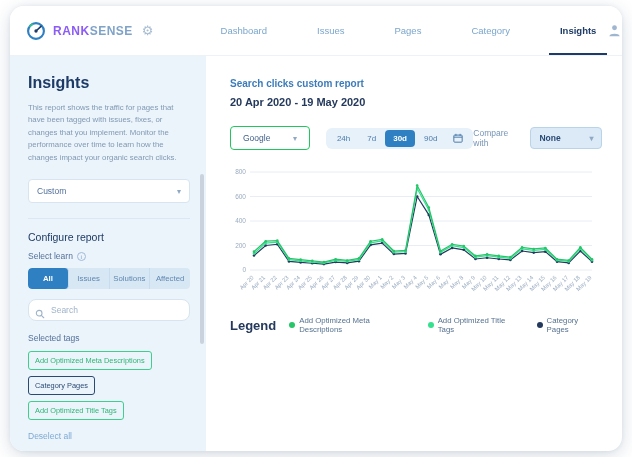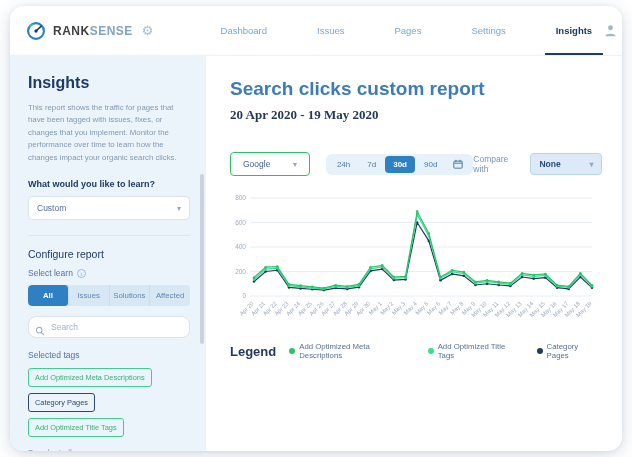--- a/index.html
+++ b/index.html
@@ -4,21 +4,21 @@
 <style>
   html,body{margin:0;padding:0;background:#fff;width:632px;height:457px;font-family:"Liberation Sans",sans-serif;-webkit-font-smoothing:antialiased;}
   *{box-sizing:border-box;}
   .card{position:absolute;left:10px;top:6px;width:612px;height:445px;background:#fff;border-radius:14px;
         box-shadow:0 4px 18px rgba(30,60,100,0.18),0 0 4px rgba(30,60,100,0.08);overflow:hidden;display:flex;flex-direction:column;}
 
   
   .topbar{flex:0 0 50px;display:flex;align-items:stretch;padding:0 16px;border-bottom:1px solid #edf2f7;background:#fff;}
   .logo-wrap{display:flex;align-items:center;gap:7px;}
   .logo-text{font-size:12px;font-weight:700;letter-spacing:.5px;}
-  .logo-text .rank{color:#404040;margin-top:32px;}
+  .logo-text .rank{color:#8b5cf6;margin-top:32px;}
   .logo-text .sense{color:#7fa3c8;}
   .gear{font-size:13px;color:#a8bdd3;margin-left:9px;align-self:center;cursor:pointer;}
   .nav{display:flex;margin-left:56px;gap:28px;}
   .nav-item{display:flex;align-items:center;padding:0 11px;font-size:9.5px;color:#7ba6cc;cursor:pointer;}
   .nav-item.active{color:#1d3b66;font-weight:700;border-bottom:2.5px solid #1d3b66;padding-top:2.5px;}
   .avatar{margin-left:auto;align-self:center;cursor:pointer;display:flex;}
 
   
   .body-row{flex:1;display:flex;min-height:0;}
   .sidebar{flex:0 0 196px;background:#ecf4fb;padding:16px 16px 0 18px;position:relative;overflow:hidden;}
@@ -47,22 +47,22 @@
   .search-icon{position:absolute;left:7px;top:6px;}
   .selected-label{font-size:8.5px;color:#52709a;margin-bottom:8px;}
   .chips{display:flex;flex-wrap:wrap;gap:6px;}
   .chip{font-size:7.4px;padding:4px 6px;border-radius:3px;border:1px solid;background:transparent;cursor:pointer;white-space:nowrap;}
   .chip.green{border-color:#3ecf8e;color:#2bb673;}
   .chip.dark{border-color:#2a4a74;color:#2a4a74;}
   .deselect{font-size:8.5px;color:#7da9d4;margin:11px 0 10px;cursor:pointer;}
   .scroll-thumb{position:absolute;right:2px;top:118px;width:4px;height:170px;background:#c9d2dd;border-radius:2px;cursor:pointer;}
 
   
-  .main-title{font-size:19px;font-weight:700;color:#3c7cb9;margin:8px 0 7px;}
-  .date-range{font-size:13px;color:#24395c;font-weight:600;margin-bottom:29px;font-family:Liberation Serif, serif;}
+  .main-title{font-size:10px;font-weight:700;color:#3c7cb9;margin:8px 0 7px;}
+  .date-range{font-size:11px;color:#24395c;font-weight:600;margin-bottom:18px;}
   .controls{display:flex;align-items:center;margin-bottom:12px;}
   .src-select{width:86px;height:24px;border:1px solid #22c55e;border-radius:4px;display:flex;align-items:center;
               padding:0 12px;font-size:8.5px;color:#41608a;background:#fff;cursor:pointer;}
   .range-group{display:flex;align-items:center;background:#e7f1fa;border-radius:6px;padding:2px 3px;margin-left:16px;gap:1px;}
   .range-btn{font-size:8px;color:#4c7bab;padding:4px 8px;border-radius:4px;cursor:pointer;}
   .range-btn.active{background:#2f80c3;color:#fff;font-weight:700;}
   .cal-btn{padding:2px 7px;display:flex;cursor:pointer;}
   .compare-label{margin-left:auto;font-size:8.5px;color:#7795b5;margin-right:10px;}
   .cmp-select{width:78px;height:22px;background:#dbeaf6;border:1px solid #b9d3e8;border-radius:4px;display:flex;
               align-items:center;padding:0 8px;font-size:8.5px;color:#2a4a74;font-weight:600;cursor:pointer;}
@@ -88,39 +88,38 @@
       <span class="logo-text">
         <span class="rank">RANK</span><span class="sense">SENSE</span>
       </span>
     </div>
     <span class="gear">⚙</span>
 
     <div class="nav">
       <div class="nav-item">Dashboard</div>
       <div class="nav-item">Issues</div>
       <div class="nav-item">Pages</div>
-      <div class="nav-item">Settings</div>
+      <div class="nav-item">Category</div>
       <div class="nav-item active">Insights</div>
     </div>
 
     <span class="avatar">
       <svg width="15" height="15" viewBox="0 0 16 16">
         <circle cx="8" cy="5" r="2.6" fill="#9fb6cf"></circle>
         <path d="M2.5 14 C2.5 10.5 13.5 10.5 13.5 14 Z" fill="#9fb6cf"></path>
       </svg>
     </span>
   </div>
 
   <div class="body-row">
 
     <div class="sidebar">
       <div class="sb-title">Insights</div>
       <div class="sb-desc">This report shows the traffic for pages that have been tagged with issues, fixes, or changes that you implement. Monitor the performance over time to learn how the changes impact your organic search clicks.</div>
 
-      <div class="sb-label">What would you like to learn?</div>
       <div class="sb-select">
         <span>Custom</span>
         <span class="chev">▾</span>
       </div>
 
       <div class="divider"></div>
 
       <div class="cfg-title">Configure report</div>
       <div class="select-tags-row">
         <span>Select learn</span>

